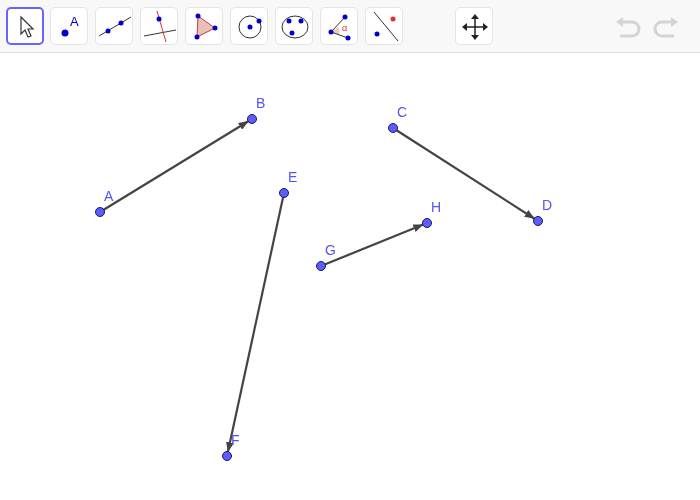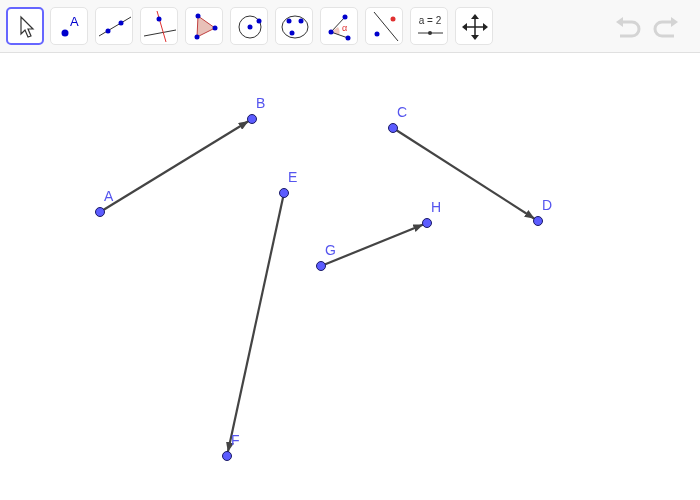--- a/index.html
+++ b/index.html
@@ -74,27 +74,20 @@
         <text x="21" y="23" font-size="9" fill="#e03030" font-family="Liberation Sans, sans-serif">α</text>
       </svg>
   </div>
   <div class="tool" style="left:365px">
     <svg width="38" height="38">
         <line x1="8" y1="4" x2="32" y2="33" stroke="#333"></line>
         <circle cx="11" cy="26" r="2.5" fill="#0000cc"></circle>
         <circle cx="27" cy="11" r="2.5" fill="#e03030"></circle>
       </svg>
   </div>
-  <div class="tool" style="left:410px">
-    <svg width="38" height="38">
-        <text x="19" y="16" font-size="10" text-anchor="middle" fill="#333" font-family="Liberation Sans, sans-serif">a = 2</text>
-        <line x1="7" y1="25" x2="32" y2="25" stroke="#333"></line>
-        <circle cx="19" cy="25" r="2" fill="#333"></circle>
-      </svg>
-  </div>
   <div class="tool" style="left:455px">
     <svg width="38" height="38">
         <line x1="19" y1="8" x2="19" y2="30" stroke="#222" stroke-width="1.5"></line>
         <line x1="8" y1="19" x2="30" y2="19" stroke="#222" stroke-width="1.5"></line>
         <polygon points="19,6 15,11 23,11" fill="#222"></polygon>
         <polygon points="19,32 15,27 23,27" fill="#222"></polygon>
         <polygon points="6,19 11,15 11,23" fill="#222"></polygon>
         <polygon points="32,19 27,15 27,23" fill="#222"></polygon>
       </svg>
   </div>

